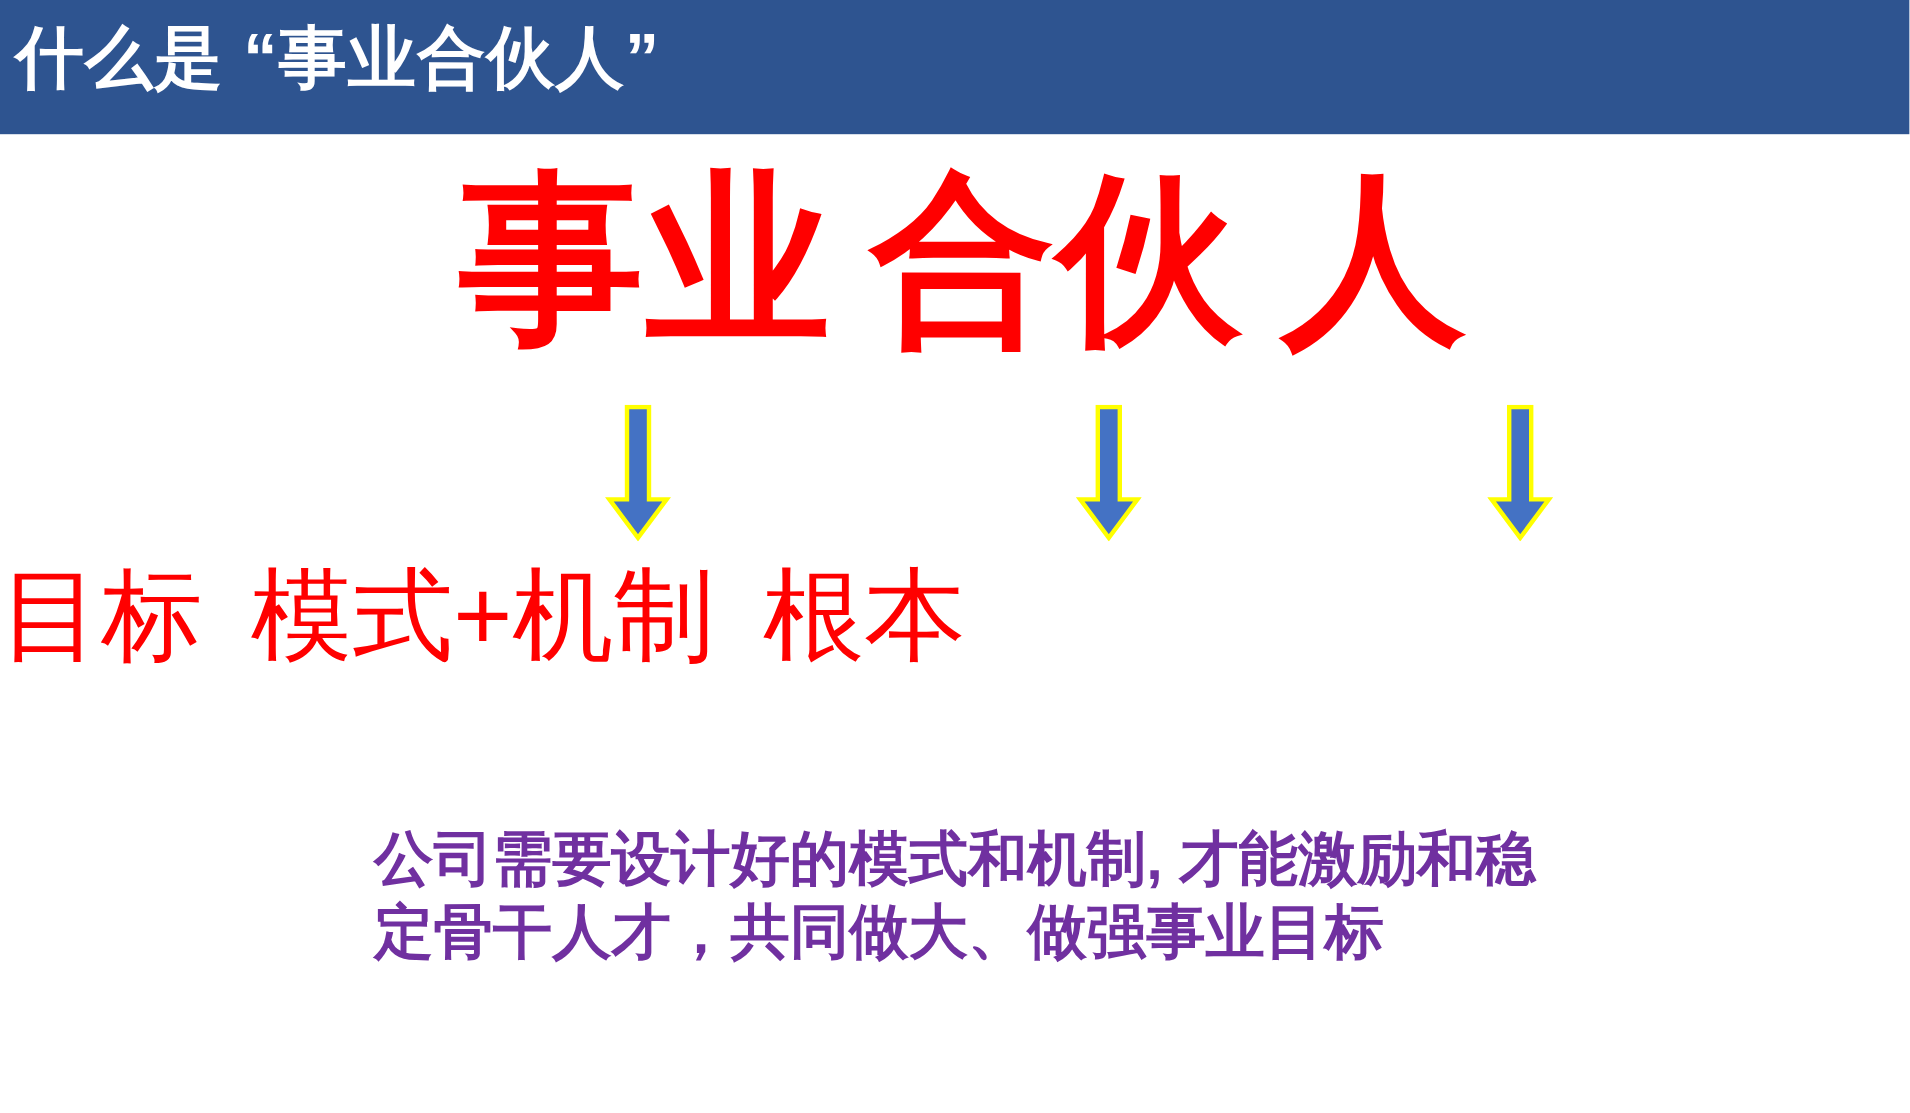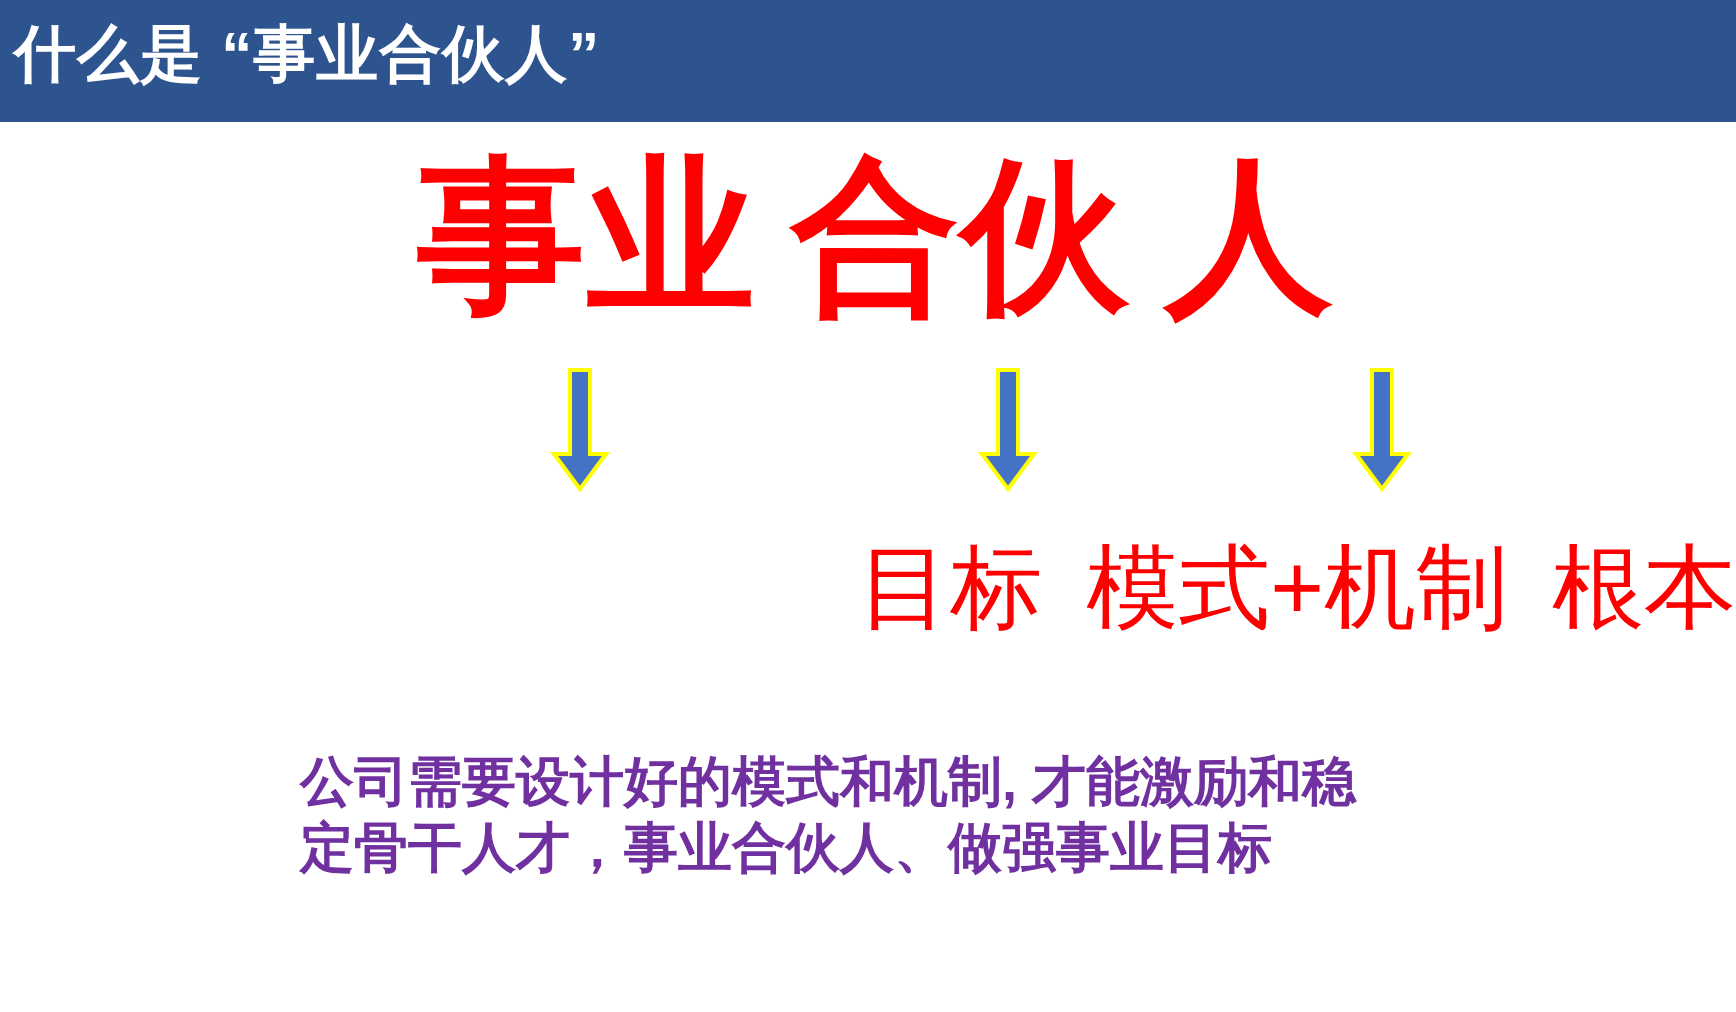--- a/index.html
+++ b/index.html
@@ -79,44 +79,44 @@
   }
   .arrow svg { display: block; width: 60px; height: 124px; }
   .arrow-1 { left: 550px; }
   .arrow-2 { left: 978px; }
   .arrow-3 { left: 1352px; }
 
   
   .labels-row {
     position: absolute;
     left: 0;
-    top: 525px;
+    top: 498px;
     width: 1736px;
-    text-align: right;
+    text-align: left;
     color: #FF0000;
     font-size: 92px;
     line-height: 124px;
     white-space: nowrap;
     font-weight: normal;
   }
   .labels-row .lgap { display: inline-block; width: 44px; }
 
   
   .note {
     position: absolute;
     left: 300px;
     top: 748px;
     width: 1160px;
     color: #7030A0;
     font-size: 54px;
     line-height: 66px;
     font-weight: bold;
     text-align: left;
   }
-  .note div { white-space: nowrap; }
+  .note div { white-space: nowrap; margin-left: 40px; }
 </style>
 </head>
 <body>
 
 <div class="slide">
 
   <div class="title-bar">
     <div class="title-text">什么是 “事业合伙人”</div>
   </div>
 
@@ -145,16 +145,16 @@
     </div>
 
   </div>
 
   <div class="labels-row">
     <span>目标</span><span class="lgap"></span><span>模式+机制</span><span class="lgap"></span><span>根本</span>
   </div>
 
   <div class="note">
     <div>公司需要设计好的模式和机制, 才能激励和稳</div>
-    <div>定骨干人才，事业合伙人、做强事业目标</div>
+    <div>定骨干人才，共同做大、做强事业目标</div>
   </div>
 
 </div>
 
 </body></html>

